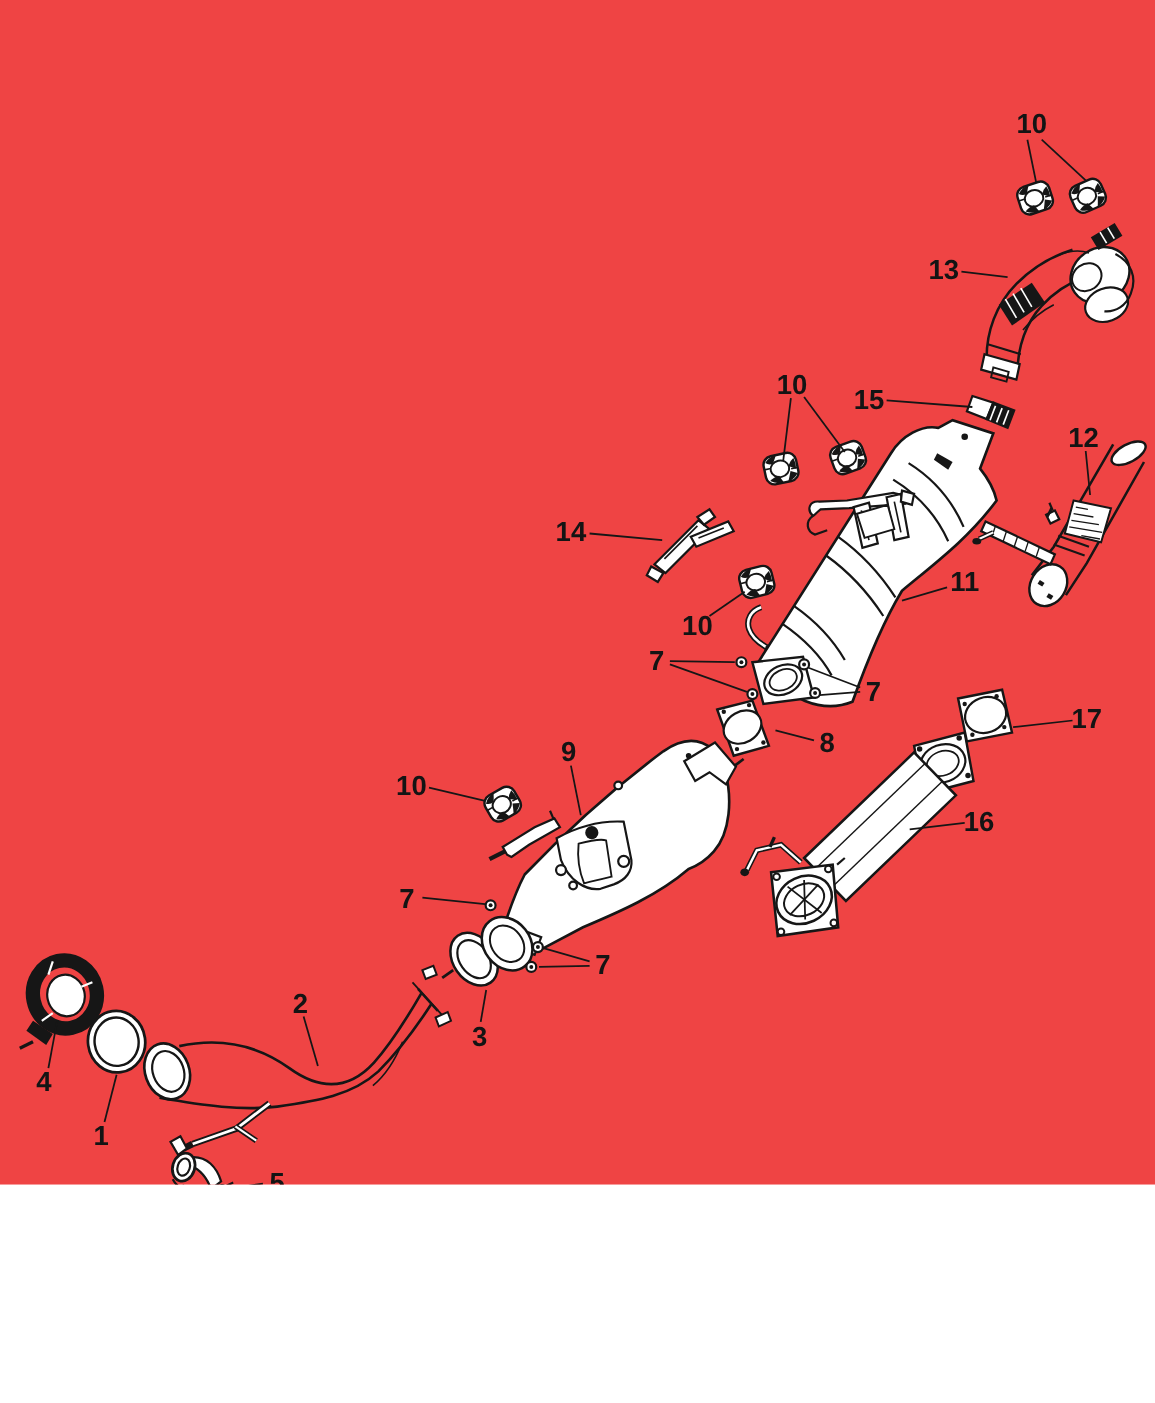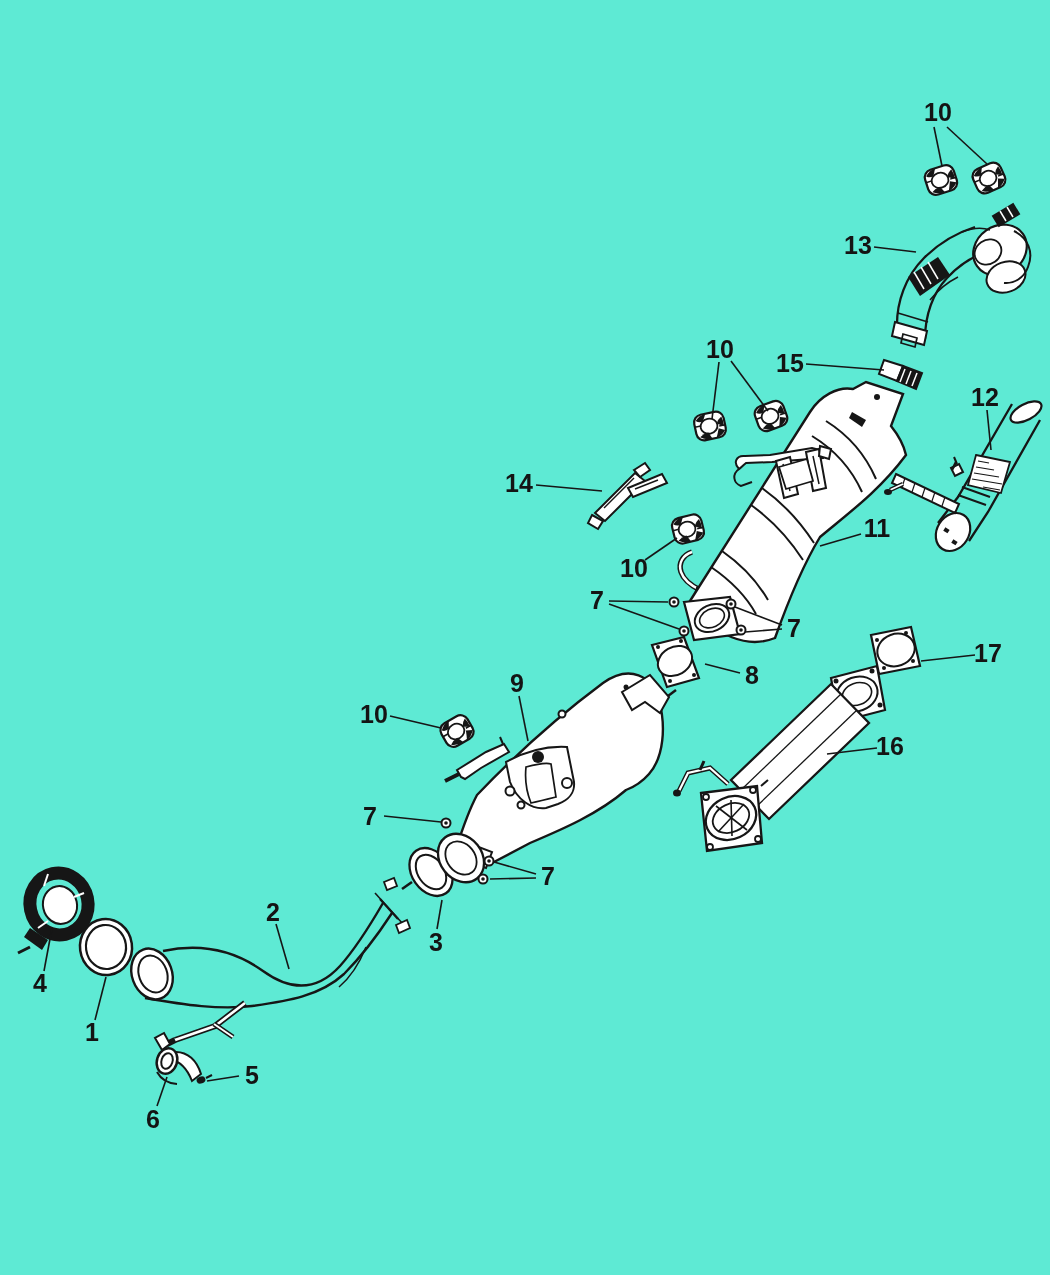--- a/index.html
+++ b/index.html
@@ -1,16 +1,16 @@
 <!DOCTYPE html>
 <html><head>
 <meta charset="utf-8">
 <style>
   html,body{margin:0;padding:0;background:#fff;}
-  .canvas{position:relative;width:1050px;height:1275px;background:#5eead4;overflow:hidden;
+  .canvas{position:relative;width:1050px;height:1077px;background:#ef4444;overflow:hidden;
           font-family:"Liberation Sans",sans-serif;}
   svg{position:absolute;left:0;top:0;}
   .callout{font-family:"Liberation Sans",sans-serif;font-weight:bold;font-size:25px;fill:#141414;
            text-anchor:middle;}
 </style>
 </head>
 <body>
 
 <div class="canvas">
 <svg width="1050" height="1275" viewBox="0 0 1050 1275">

